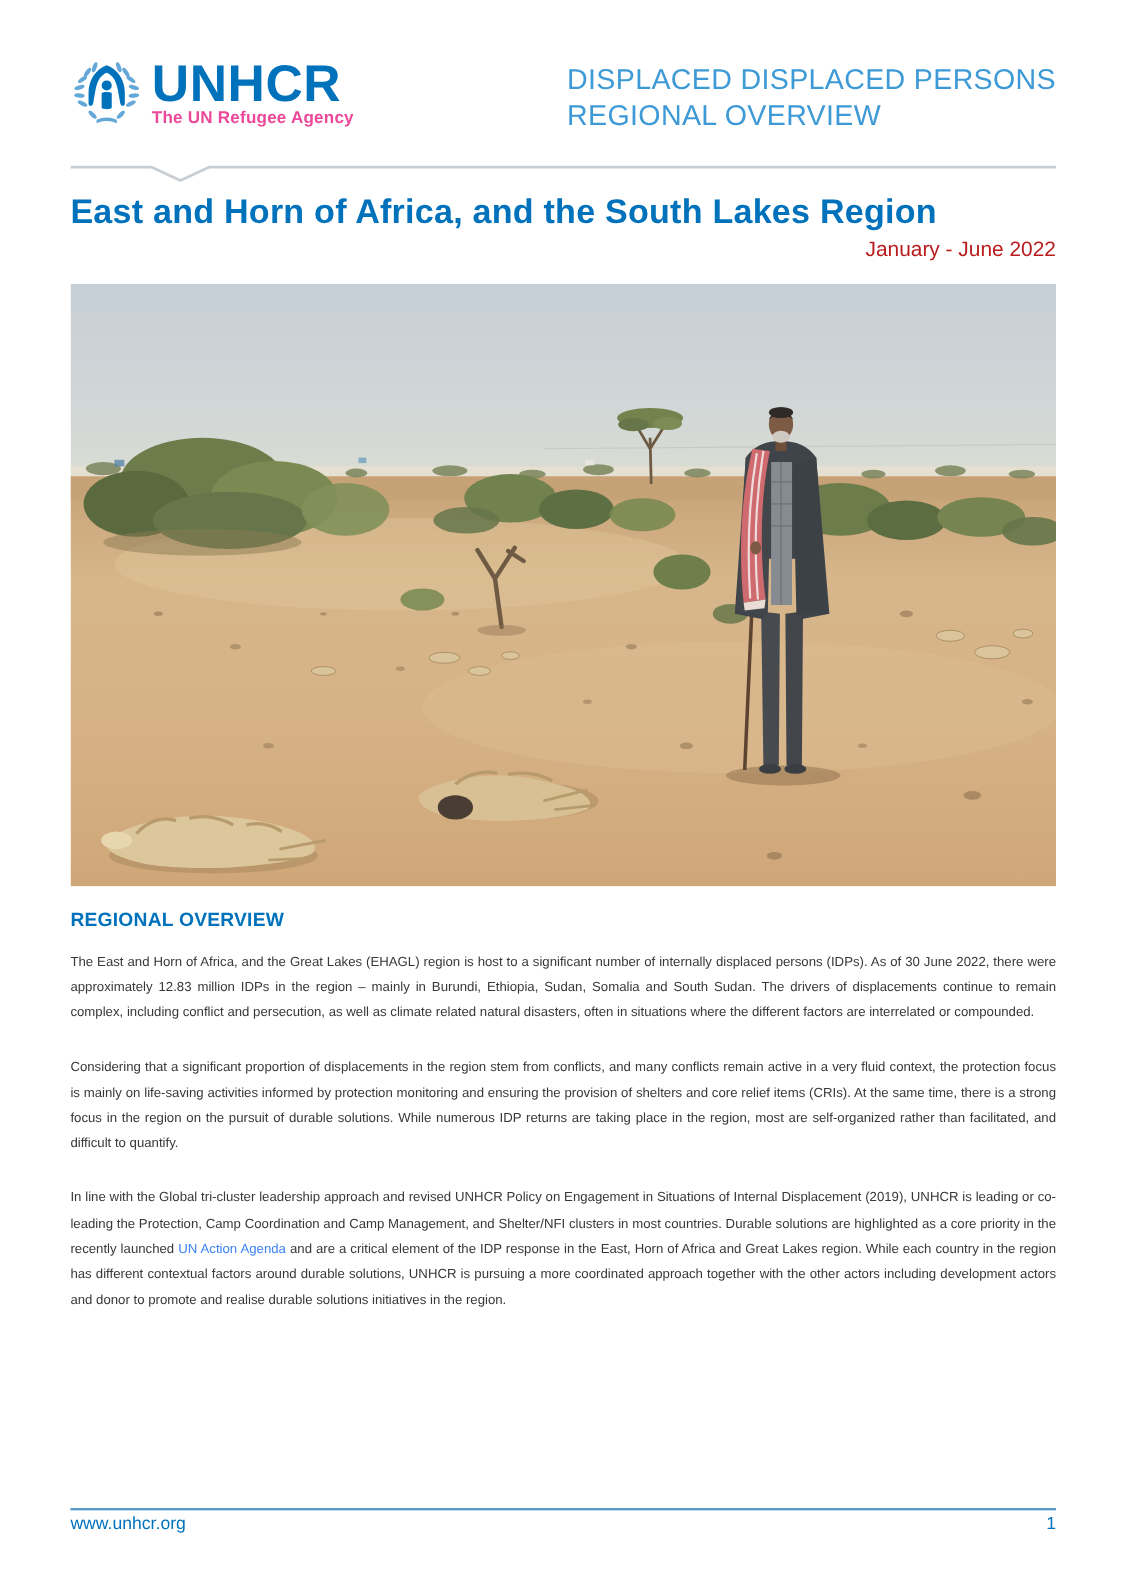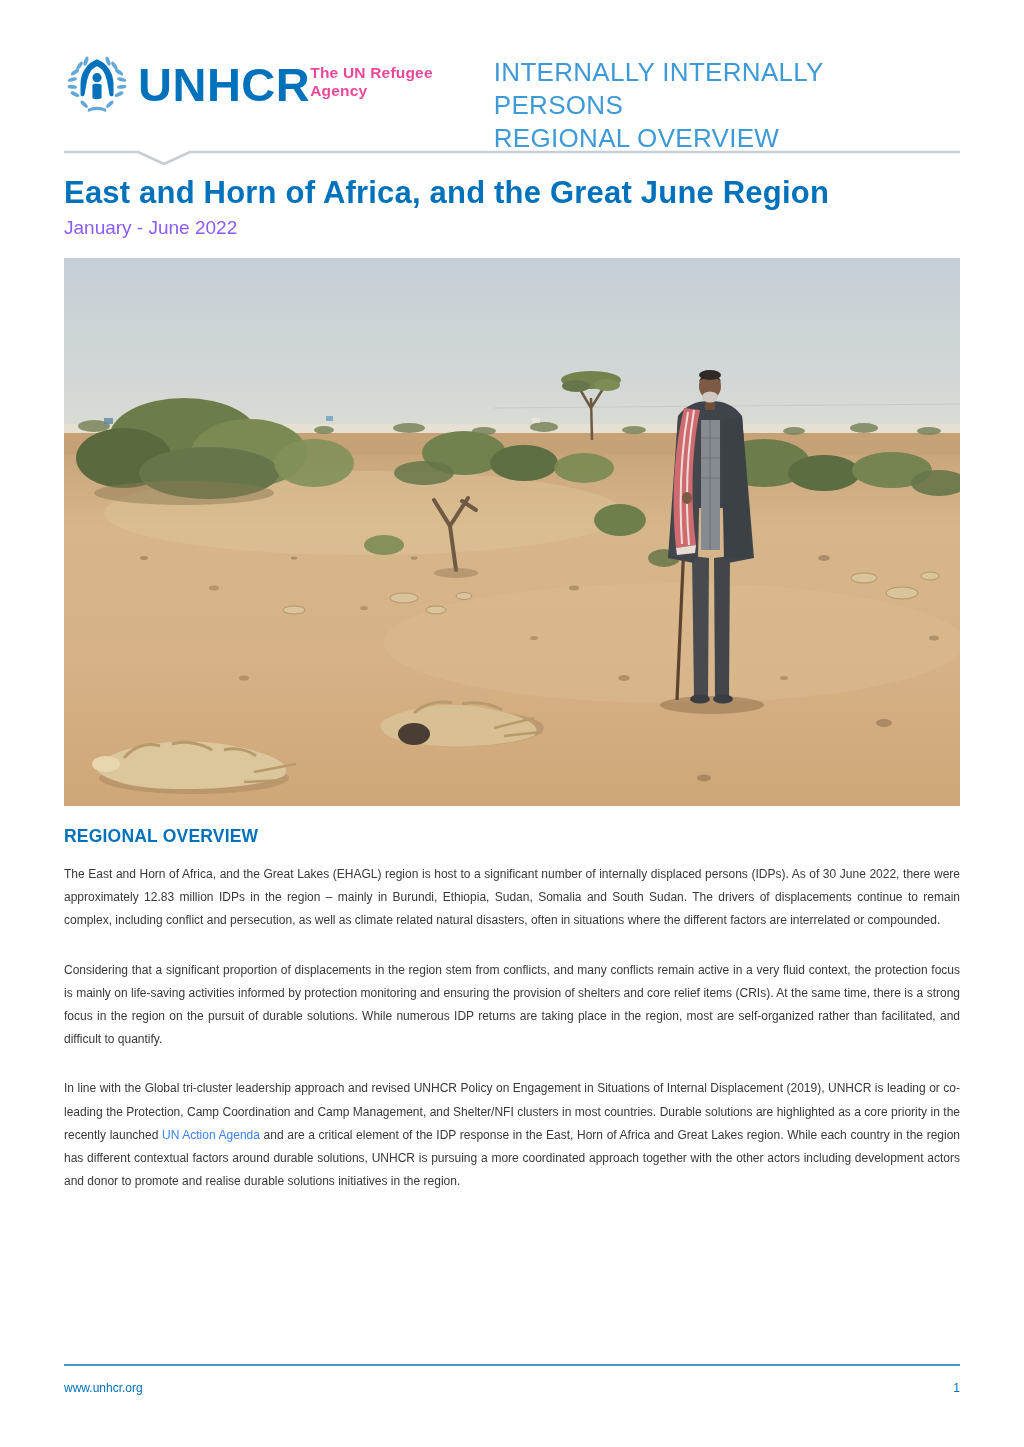--- a/index.html
+++ b/index.html
@@ -10,52 +10,52 @@
     position: relative;
     overflow: hidden;
     color: #3a3a3a;
   }
   .page { padding: 52px 64px 0 64px; position: relative; }
 
   
   .header-row { display: flex; justify-content: space-between; align-items: flex-start; height: 72px; }
   .brand { display: flex; align-items: center; gap: 8px; }
   .emblem { width: 66px; height: 66px; display: inline-block; }
-  .brand-text { display: flex; flex-direction: row; }
+  .brand-text { display: flex; flex-direction: column; }
   .brand-name { font-size: 47px; font-weight: bold; color: #0072BC; letter-spacing: 0.5px; line-height: 44px; }
   .brand-tagline { font-size: 15.5px; font-weight: bold; color: #ec4899; margin-top: 1px; letter-spacing: 0.2px; }
   .doc-type { font-size: 26px; color: #3D9AD6; line-height: 33px; margin-top: 4px; text-align: left; letter-spacing: 0.3px; }
 
   
   .divider { margin-top: 26px; height: 16px; }
   .divider svg { display: block; }
 
   
   .title { font-size: 31px; font-weight: bold; color: #0072BC; margin: 8px 0 0 0; line-height: 38px; letter-spacing: 0.2px; }
-  .subtitle { text-align: left; font-size: 19px; color: #8b5cf6; margin-top: 5px; }
+  .subtitle { text-align: right; font-size: 19px; color: #b91c1c; margin-top: 5px; }
 
   
   .photo-fig { margin: 19px 0 0 0; }
   .photo { width: 896px; height: 548px; overflow: hidden; }
   .photo svg { display: block; }
   .caption { font-size: 13.5px; font-style: italic; color: #9aa0a5; line-height: 1.48; margin-top: 5px; }
 
   
   .section-heading { font-size: 17.5px; font-weight: bold; color: #0072BC; margin: 20px 0 0 0; letter-spacing: 0.2px; }
   .body-para { font-size: 12px; line-height: 23.2px; text-align: justify; color: #383838; margin: 16px 0 0 0; }
   .body-para + .body-para { margin-top: 26px; }
   .inline-link { color: #3b82f6; text-decoration: none; }
 
   
   .footer {
     position: absolute; left: 64px; right: 64px; bottom: 52px;
     border-top: 2px solid #4E94C8;
-    padding-top: 15px;
+    padding-top: 4px;
     display: flex; justify-content: space-between; align-items: baseline;
-    font-size: 12px;
+    font-size: 16px;
   }
   .footer-link { color: #0072BC; text-decoration: none; }
   .page-number { color: #0072BC; }
 </style>
 </head>
 <body>
 
 <div class="page">
 
   <header class="header-row">
@@ -85,32 +85,32 @@
             <path d="M31,36 C31,34 41,34 41,36 L41,50 C41,52 31,52 31,50 Z"></path>
           </g>
         </svg>
       </span>
       <div class="brand-text">
         <div class="brand-name">UNHCR</div>
         <div class="brand-tagline">The UN Refugee Agency</div>
       </div>
     </div>
     <div class="doc-type">
-      <div>INTERNALLY INTERNALLY PERSONS</div>
+      <div>DISPLACED DISPLACED PERSONS</div>
       <div>REGIONAL OVERVIEW</div>
     </div>
   </header>
 
   <div class="divider">
     <svg width="896" height="16" viewBox="0 0 896 16" xmlns="http://www.w3.org/2000/svg">
       <path d="M0,2 H74 L100,14 L126,2 H896" stroke="#C9CED3" stroke-width="2.5" fill="none" stroke-linejoin="round"></path>
     </svg>
   </div>
 
-  <h1 class="title">East and Horn of Africa, and the Great June Region</h1>
+  <h1 class="title">East and Horn of Africa, and the South Lakes Region</h1>
   <div class="subtitle">January - June 2022</div>
 
   <figure class="photo-fig">
     <div class="photo">
       <svg width="896" height="548" viewBox="0 0 896 548" xmlns="http://www.w3.org/2000/svg">
         <defs>
           <linearGradient id="sky" x1="0" y1="0" x2="0" y2="1">
             <stop offset="0" stop-color="#c6cfd7"></stop>
             <stop offset="0.7" stop-color="#d3d8d6"></stop>
             <stop offset="1" stop-color="#ddded2"></stop>

